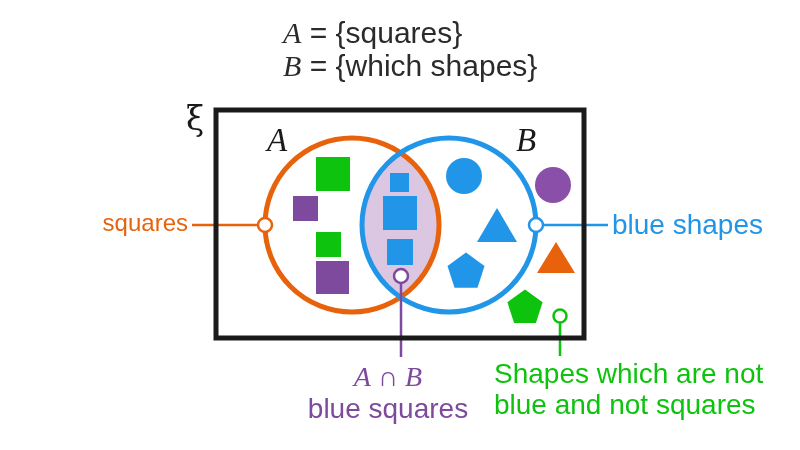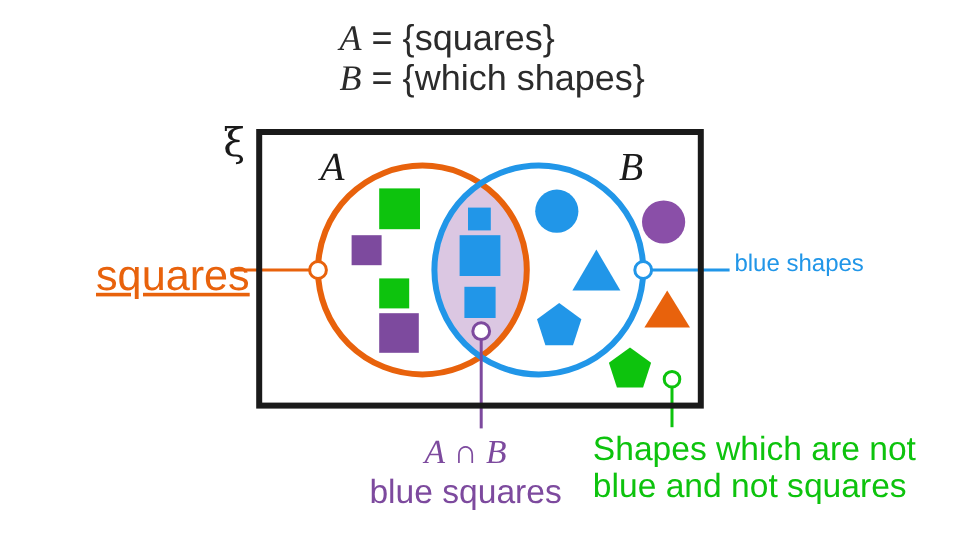--- a/index.html
+++ b/index.html
@@ -8,22 +8,22 @@
     font-family:"Liberation Sans",sans-serif;
   }
   .title{position:absolute;left:283px;top:16px;font-size:30px;line-height:33px;color:#2b2b2b;}
   .title .mvar{font-family:"Liberation Serif",serif;font-style:italic;}
   #diagram-svg{position:absolute;left:0;top:0;width:800px;height:450px;}
   .lbl{position:absolute;white-space:nowrap;}
   .xi-label{left:186px;top:99px;font-size:33px;font-family:"DejaVu Serif",serif;color:#1a1a1a;}
   .set-letter{font-family:"Liberation Serif",serif;font-style:italic;font-size:33px;color:#1a1a1a;text-align:center;width:42px;}
   .set-a-label{left:256px;top:122px;}
   .set-b-label{left:505px;top:122px;}
-  .squares-label{left:80px;top:209px;width:108px;text-align:right;font-size:36px;color:#E8620C;text-decoration:underline;}
-  .blue-shapes-label{left:612px;top:209px;font-size:20px;color:#2196E8;}
+  .squares-label{left:80px;top:209px;width:108px;text-align:right;font-size:24px;color:#E8620C;}
+  .blue-shapes-label{left:612px;top:209px;font-size:28px;color:#2196E8;}
   .intersection-label{left:288px;top:361px;width:200px;text-align:center;font-size:28px;line-height:32px;color:#7D4A9E;}
   .intersection-label .mvar{font-family:"Liberation Serif",serif;font-style:italic;}
   .intersection-label .op{padding:0 7px;}
   .outside-label{left:494px;top:358px;font-size:28px;line-height:31px;color:#0DC30D;}
 </style>
 </head>
 <body>
 
 <div class="stage">
 

